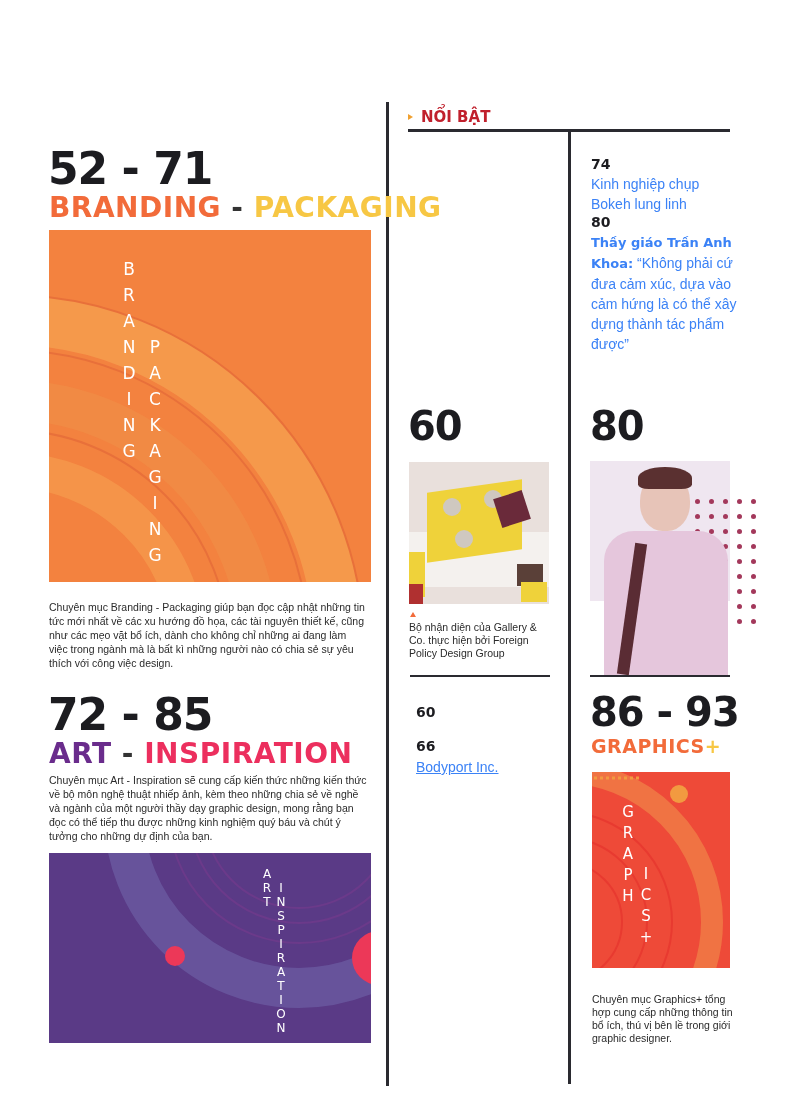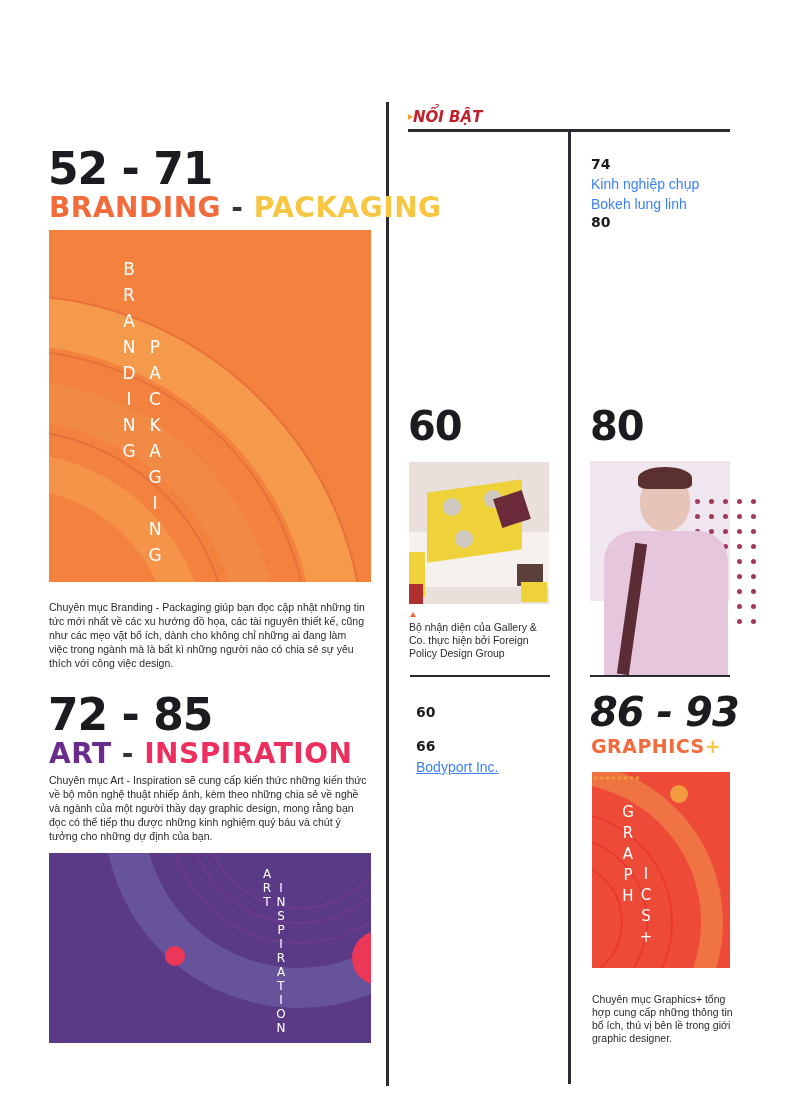--- a/index.html
+++ b/index.html
@@ -20,21 +20,21 @@
 </style>
 </head>
 <body>
 
 <div class="vline" style="left:386px; top:102px; height:984px;"></div>
 <div class="hline" style="left:408px; top:129px; width:322px;"></div>
 <div class="vline" style="left:568px; top:130px; height:954px;"></div>
 <div class="hline" style="left:410px; top:675px; width:140px; height:2px;"></div>
 <div class="hline" style="left:590px; top:675px; width:140px; height:2px;"></div>
 
-<div class="abs" style="left:408px; top:108px; display:flex; align-items:center; gap:0;font-style:italic;">
+<div class="abs" style="left:408px; top:108px; display:flex; align-items:center; gap:8px;">
   <span style="display:inline-block; width:0; height:0; border-left:5px solid #f0a030; border-top:3px solid transparent; border-bottom:3px solid transparent;"></span>
   <span style="font-family:'DejaVu Sans',sans-serif; font-weight:bold; font-size:15px; color:#c0202c;">NỔI BẬT</span>
 </div>
 
 <div class="abs bignum" style="left:48px; top:146px; font-size:44px; line-height:46px;">52 - 71</div>
 <div class="abs sechead" style="left:49px; top:191px;">
   <span style="color:#f26b3a;">BRANDING</span><span style="color:#333;"> - </span><span style="color:#f7c744;">PACKAGING</span>
 </div>
 
 <div class="abs" style="left:49px; top:230px; width:322px; height:352px; background:#f3823f; overflow:hidden;">
@@ -132,20 +132,21 @@
     </div>
   </div>
 
 <div class="abs" style="left:591px; top:156px; width:150px;">
   <div style="margin-bottom:0;">
     <div class="toc-num">74</div>
     <div class="toc-title" style="margin-top:2px;">Kinh nghiệp chụp Bokeh lung linh</div>
   </div>
   <div>
     <div class="toc-num">80</div>
+    <div class="toc-title" style="margin-top:2px;"><b style="font-family:'DejaVu Sans',sans-serif; font-size:13px;">Thầy giáo Trần Anh Khoa:</b><span> “Không phải cứ đưa cảm xúc, dựa vào cảm hứng là có thể xây dựng thành tác phẩm được”</span></div>
   </div>
 </div>
 
 <div class="abs bignum" style="left:590px; top:404px; font-size:40px; line-height:44px;">80</div>
 <div class="abs" style="left:590px; top:461px; width:140px; height:214px; overflow:visible;">
   <div style="position:absolute; left:0; top:0; width:140px; height:140px; background:#efe6f0;"></div>
   <div id="dots">
       <div class="dot" style="left: 105px; top: 38px;"></div>
       <div class="dot" style="left: 119px; top: 38px;"></div>
       <div class="dot" style="left: 133px; top: 38px;"></div>
@@ -186,21 +187,21 @@
       <div class="dot" style="left: 147px; top: 158px;"></div>
       <div class="dot" style="left: 161px; top: 158px;"></div>
     </div>
 
   <div style="position:absolute; left:50px; top:10px; width:50px; height:60px; border-radius:50% 50% 45% 45%; background:#e7c4b8;"></div>
   <div style="position:absolute; left:48px; top:6px; width:54px; height:22px; border-radius:50% 50% 20% 20%; background:#5a3030;"></div>
   <div style="position:absolute; left:14px; top:70px; width:124px; height:144px; border-radius:30px 30px 0 0; background:#e5c6dc;"></div>
   <div style="position:absolute; left:36px; top:82px; width:12px; height:132px; background:#5a2c34; transform:rotate(8deg);"></div>
 </div>
 
-<div class="abs bignum" style="left:590px; top:690px; font-size:40px; line-height:44px;font-style:italic;">86 - 93</div>
+<div class="abs bignum" style="left:590px; top:690px; font-size:40px; line-height:44px;">86 - 93</div>
 <div class="abs sechead" style="left:591px; top:735px; font-size:19px;">
   <span style="color:#f26b3a;">GRAPHICS</span><span style="color:#f7c744;">+</span>
 </div>
 <div class="abs" style="left:592px; top:772px; width:138px; height:196px; background:#ee4a38; overflow:hidden;">
   <svg width="138" height="196" style="position:absolute; left:0; top:0;">
     <circle cx="-30" cy="150" r="150" fill="none" stroke="#f07a45" stroke-width="22" opacity="0.85"></circle>
     <circle cx="-30" cy="150" r="110" fill="none" stroke="#e83a30" stroke-width="2"></circle>
     <circle cx="-30" cy="150" r="85" fill="none" stroke="#e83a30" stroke-width="2"></circle>
     <circle cx="-30" cy="150" r="60" fill="none" stroke="#e83a30" stroke-width="2"></circle>
     <circle cx="87" cy="22" r="9" fill="#f29a40"></circle>

